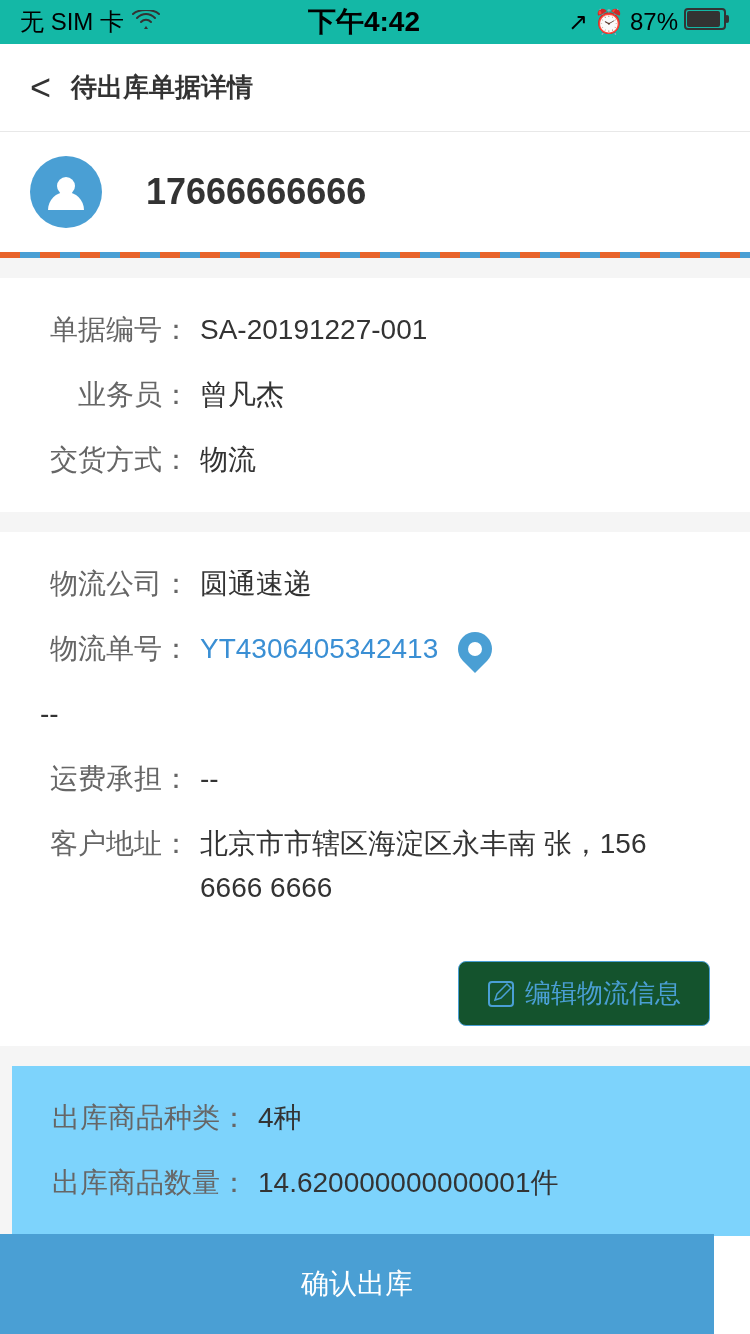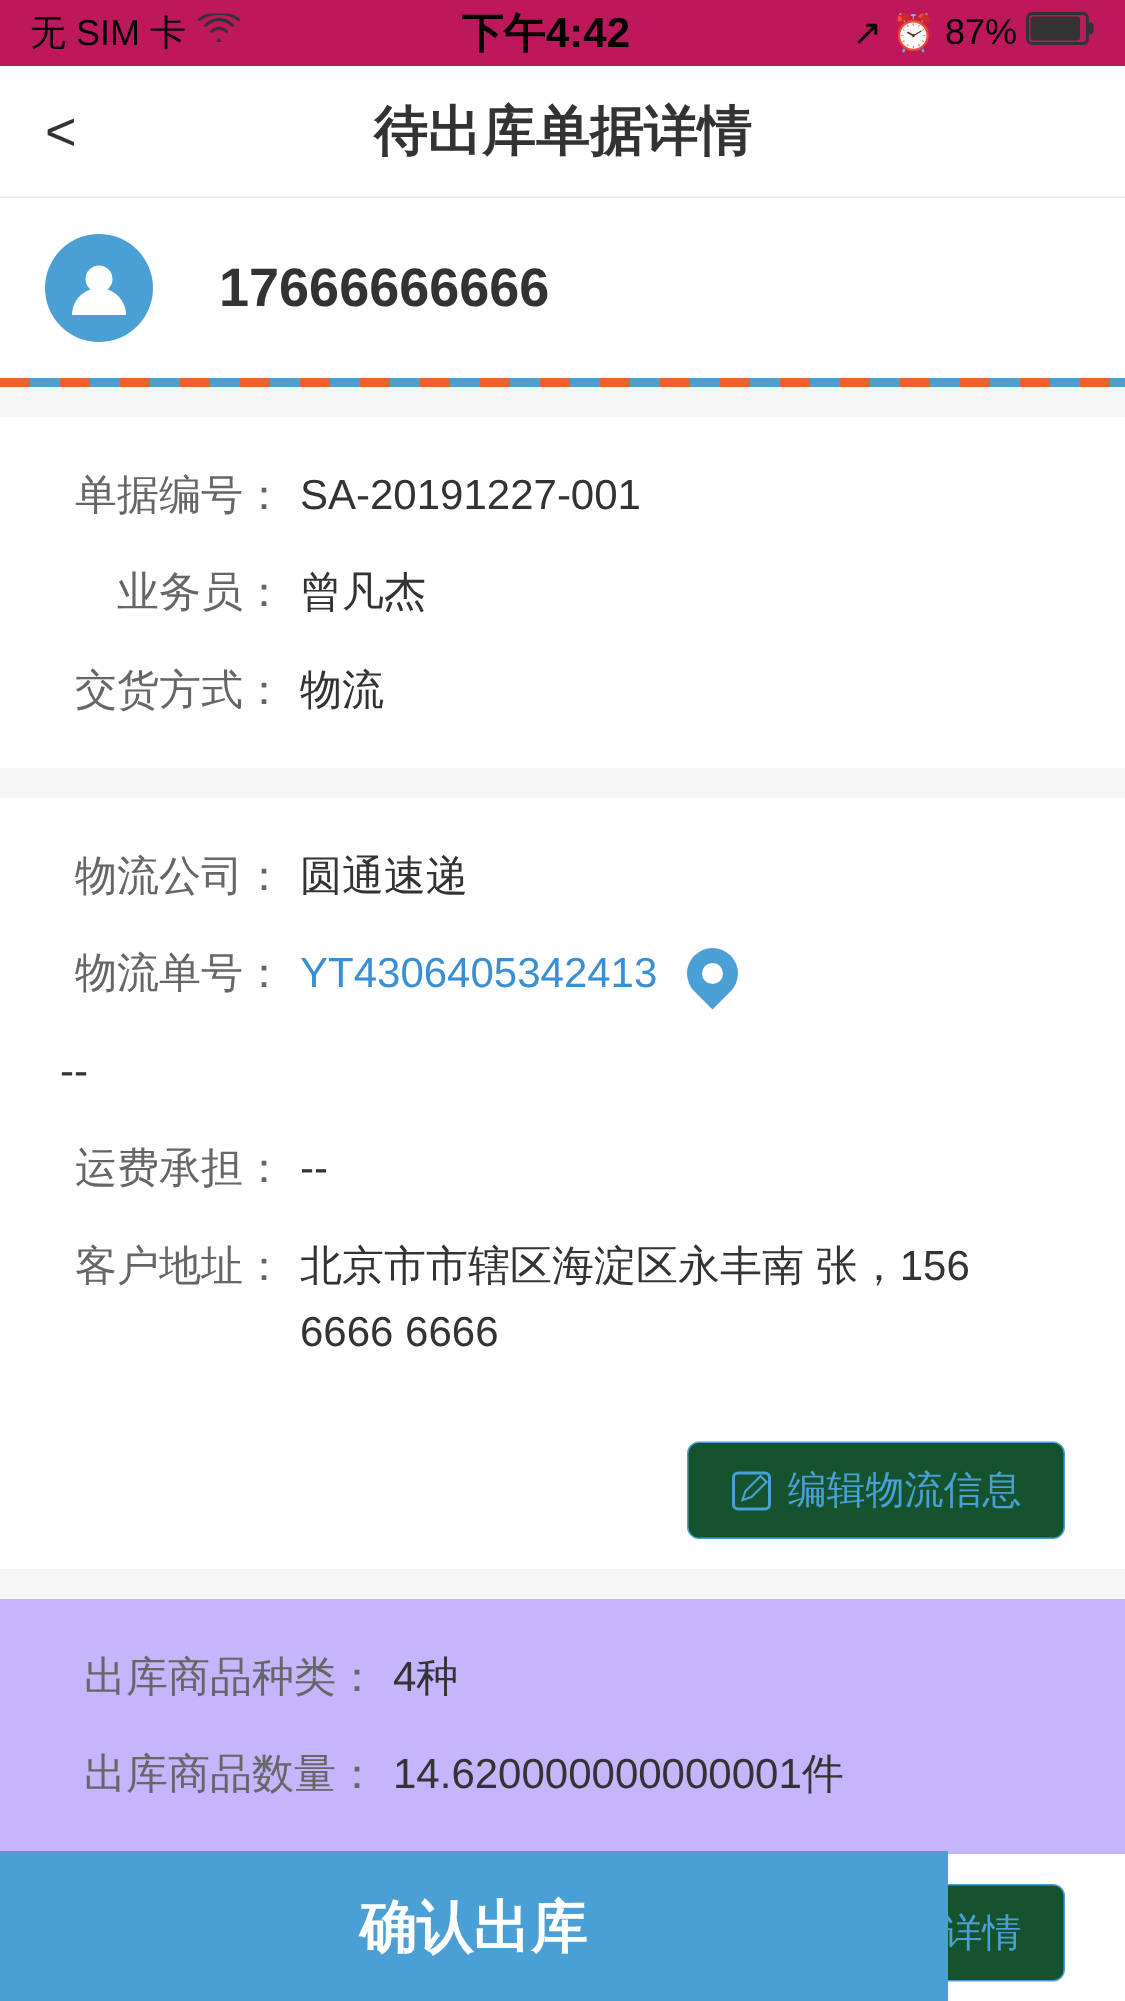--- a/index.html
+++ b/index.html
@@ -8,21 +8,21 @@
       font-family: -apple-system, "PingFang SC", "Helvetica Neue", Arial, sans-serif;
       background: #f5f5f5;
       width: 750px;
       min-height: 1334px;
       position: relative;
       font-size: 28px;
     }
 
     
     .status-bar {
-      background: #be185d;
+      background: #14b8a6;
       height: 44px;
       display: flex;
       align-items: center;
       justify-content: space-between;
       padding: 0 20px;
       font-size: 24px;
       font-weight: 500;
     }
     .status-left { display: flex; align-items: center; gap: 8px; }
     .status-center { font-weight: 600; font-size: 28px; }
@@ -38,22 +38,21 @@
       border-bottom: 1px solid #e8e8e8;
     }
     .nav-back {
       font-size: 36px;
       color: #333;
       cursor: pointer;
       padding: 10px 20px 10px 0;
     }
     .nav-title {
       flex: 1;
-      text-align: center;
-      font-size: 36px;
+      font-size: 26px;
       font-weight: 600;
       color: #333;
       margin-right: 40px;
     }
 
     
     .dashed-border {
       height: 6px;
       background: repeating-linear-gradient(
         90deg,
@@ -135,44 +134,45 @@
       padding: 14px 28px;
       font-size: 26px;
       display: flex;
       align-items: center;
       gap: 10px;
       cursor: pointer;
     }
 
     
     .goods-section {
-      background: #c4b5fd;
-      padding: 30px 56px;
+      background: #7dd3fc;
+      padding: 30px 40px;
+      margin-left: 12px;
     }
 
     
     .view-detail-btn-row {
       display: flex;
       align-items: center;
       justify-content: flex-end;
       padding: 20px 40px;
       background: #fff;
     }
 
     
     .confirm-btn {
       position: fixed;
       bottom: 0;
       left: 0;
-      width: 632px;
+      width: 714px;
       height: 100px;
       background: #4a9fd4;
       color: #fff;
-      font-size: 38px;
-      font-weight: 700;
+      font-size: 28px;
+      font-weight: 400;
       border: none;
       cursor: pointer;
       display: flex;
       align-items: center;
       justify-content: center;
     }
 
     .page-content {
       padding-bottom: 100px;
     }

